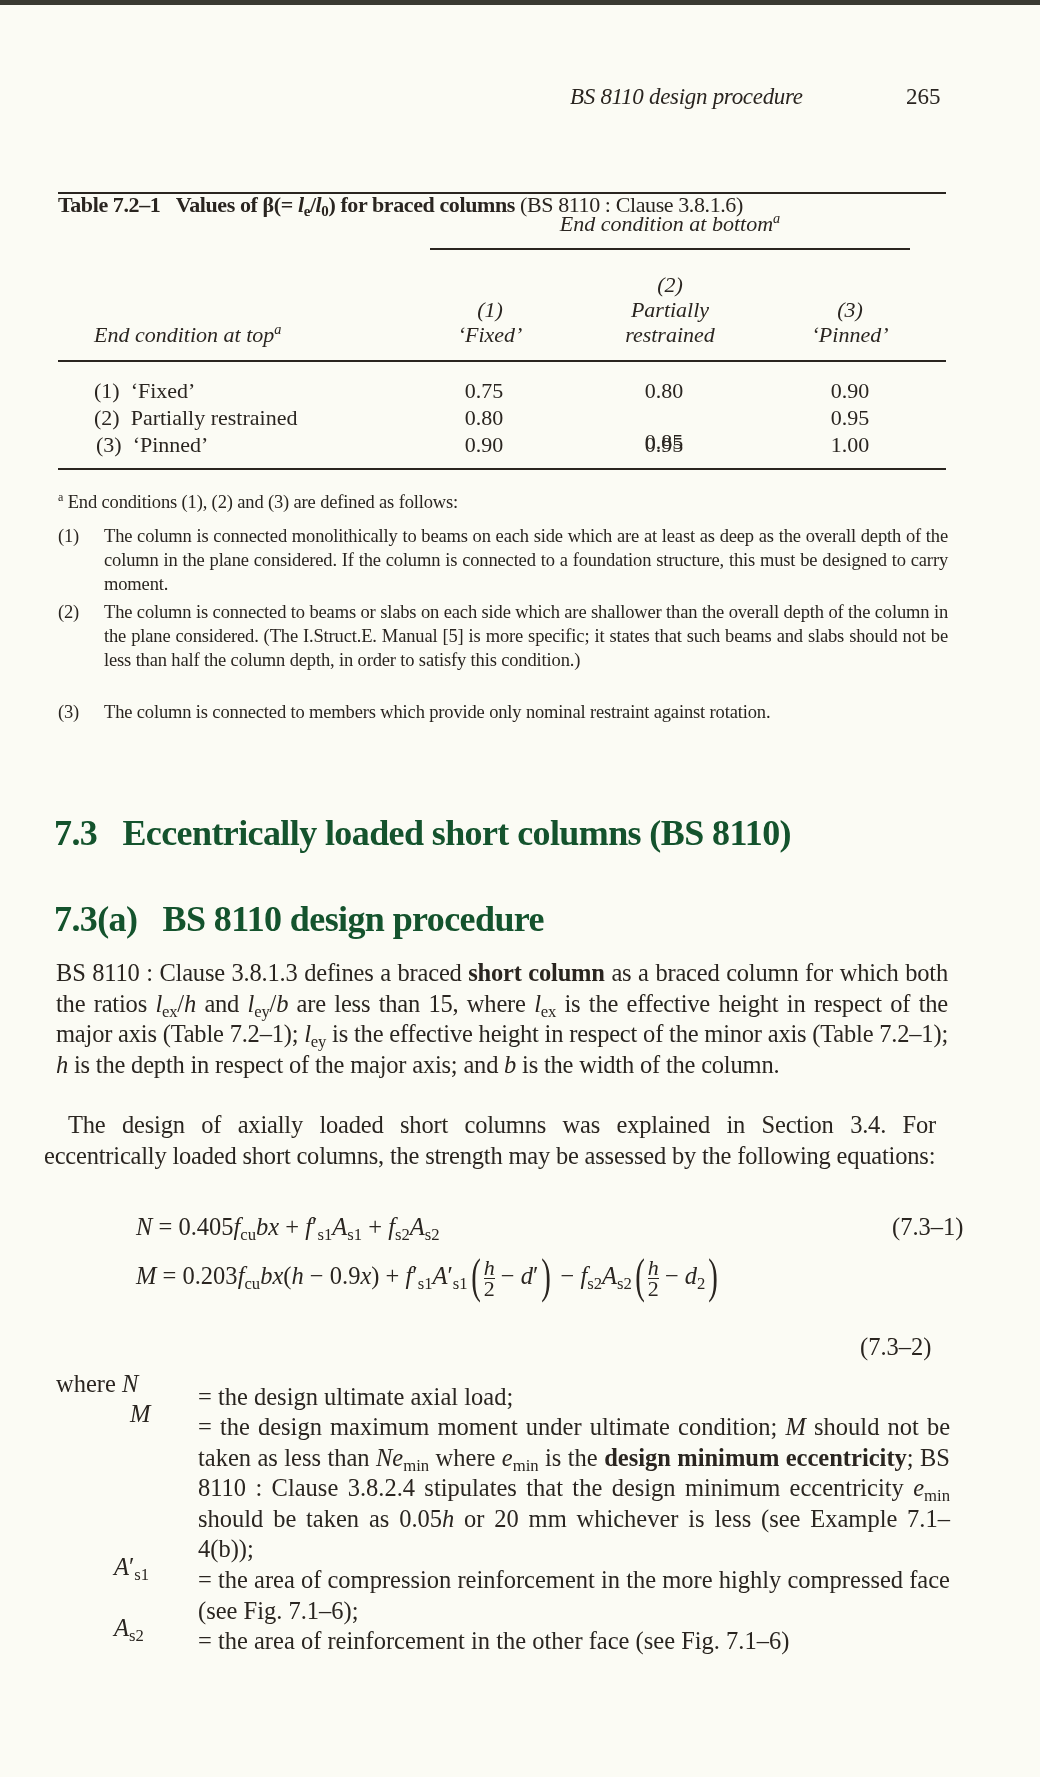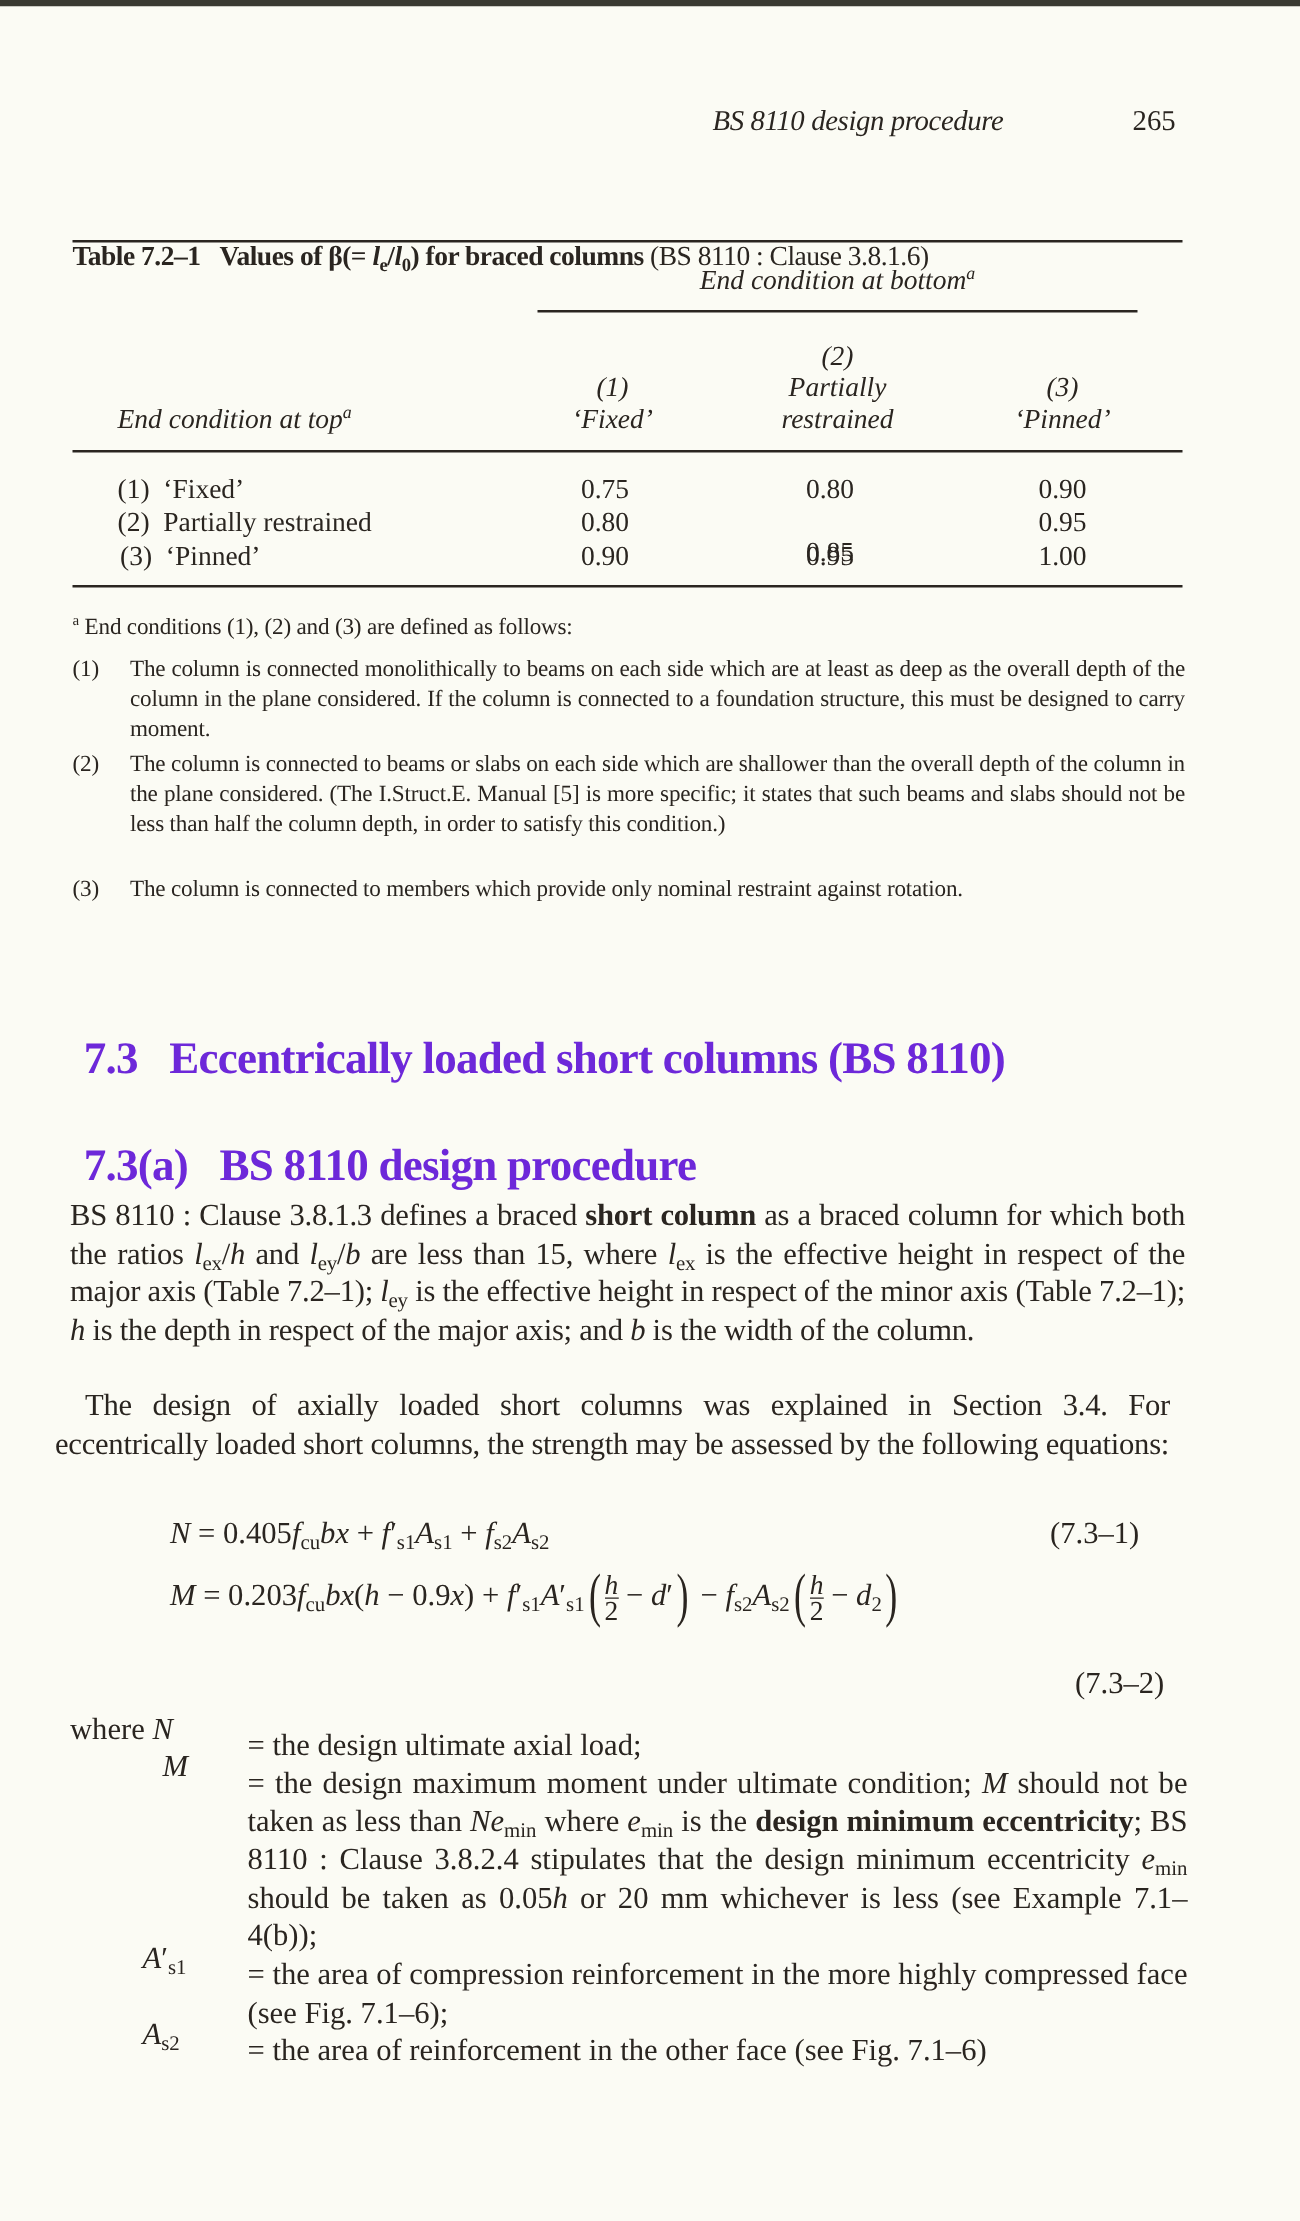--- a/index.html
+++ b/index.html
@@ -17,21 +17,21 @@
     .table-caption b { font-weight: bold; }
     .rule { position: absolute; height: 2px; background: #2a2520; }
     .rule.thin { height: 1.5px; }
     .hdr { font-size: 22px; font-style: italic; text-align: center; line-height: 25px; }
     .cell { font-size: 22px; line-height: 27px; }
     .num { text-align: center; width: 80px; }
     .foot { font-size: 18.5px; line-height: 24px; letter-spacing: -0.15px; }
     .foot-item { position: absolute; left: 58px; width: 890px; }
     .foot-item .marker { position: absolute; left: 0; top: 0; }
     .foot-item .txt { margin-left: 46px; text-align: justify; }
-    h2 { margin: 13px; font-weight: bold; font-size: 36px; letter-spacing: -0.6px; color: #6d28d9; }
+    h2 { margin: 0; font-weight: bold; font-size: 36px; letter-spacing: -0.6px; color: #14532d; }
     .body-text { font-size: 24.5px; line-height: 30.5px; text-align: justify; letter-spacing: -0.2px; }
     .eq { font-size: 24.5px; font-style: normal; white-space: nowrap; }
     .eq i { font-style: italic; }
     sub { font-size: 0.68em; vertical-align: -0.3em; line-height: 0; }
     sup { font-size: 0.65em; vertical-align: 0.55em; line-height: 0; }
     .paren { display: inline-block; font-size: 48px; line-height: 0; vertical-align: -8px; transform: scaleX(0.6); }
     .frac { display: inline-block; vertical-align: middle; text-align: center; line-height: 20px; }
     .frac span { display: block; font-size: 22px; }
     .frac .top { border-bottom: 1px solid #2a2520; font-style: italic; }
     .where-label { position: absolute; text-align: center; font-size: 24.5px; }
@@ -113,21 +113,21 @@
 
 <div class="abs body-text" style="left:56px; top:958px; width:892px;">
   <span>BS 8110 : Clause 3.8.1.3 defines a braced </span><b>short column</b><span> as a braced column for which both the ratios </span><i>l</i><sub>ex</sub>/<i>h</i><span> and </span><i>l</i><sub>ey</sub>/<i>b</i><span> are less than 15, where </span><i>l</i><sub>ex</sub><span> is the effective height in respect of the major axis (Table 7.2–1); </span><i>l</i><sub>ey</sub><span> is the effective height in respect of the minor axis (Table 7.2–1); </span><i>h</i><span> is the depth in respect of the major axis; and </span><i>b</i><span> is the width of the column.</span>
 </div>
 
 <div class="abs body-text" style="left:44px; top:1110px; width:892px; text-indent:24px;">The design of axially loaded short columns was explained in Section 3.4. For eccentrically loaded short columns, the strength may be assessed by the following equations:</div>
 
 <div class="abs eq" style="left:136px; top:1213px;">
   <i>N</i> = 0.405<i>f</i><sub>cu</sub><i>bx</i> + <i>f</i>′<sub>s1</sub><i>A</i><sub>s1</sub> + <i>f</i><sub>s2</sub><i>A</i><sub>s2</sub>
 </div>
-<div class="abs eq" style="left:840px; top:1213px;">(7.3–1)</div>
+<div class="abs eq" style="left:892px; top:1213px;">(7.3–1)</div>
 
 <div class="abs eq" style="left:136px; top:1258px;">
   <i>M</i> = 0.203<i>f</i><sub>cu</sub><i>bx</i>(<i>h</i> − 0.9<i>x</i>) + <i>f</i>′<sub>s1</sub><i>A</i>′<sub>s1</sub><span class="paren">(</span><span class="frac"><span class="top">h</span><span>2</span></span> − <i>d</i>′<span class="paren">)</span> − <i>f</i><sub>s2</sub><i>A</i><sub>s2</sub><span class="paren">(</span><span class="frac"><span class="top">h</span><span>2</span></span> − <i>d</i><sub>2</sub><span class="paren">)</span>
 </div>
 <div class="abs eq" style="left:860px; top:1333px;">(7.3–2)</div>
 
 <div class="abs where-label" style="left:56px; top:1370px;"><span>where</span> <i>N</i></div>
 <div class="where-desc" style="top:1370px;">= the design ultimate axial load;</div>
 
 <div class="abs where-label" style="left:130px; top:1400px;"><i>M</i></div>

